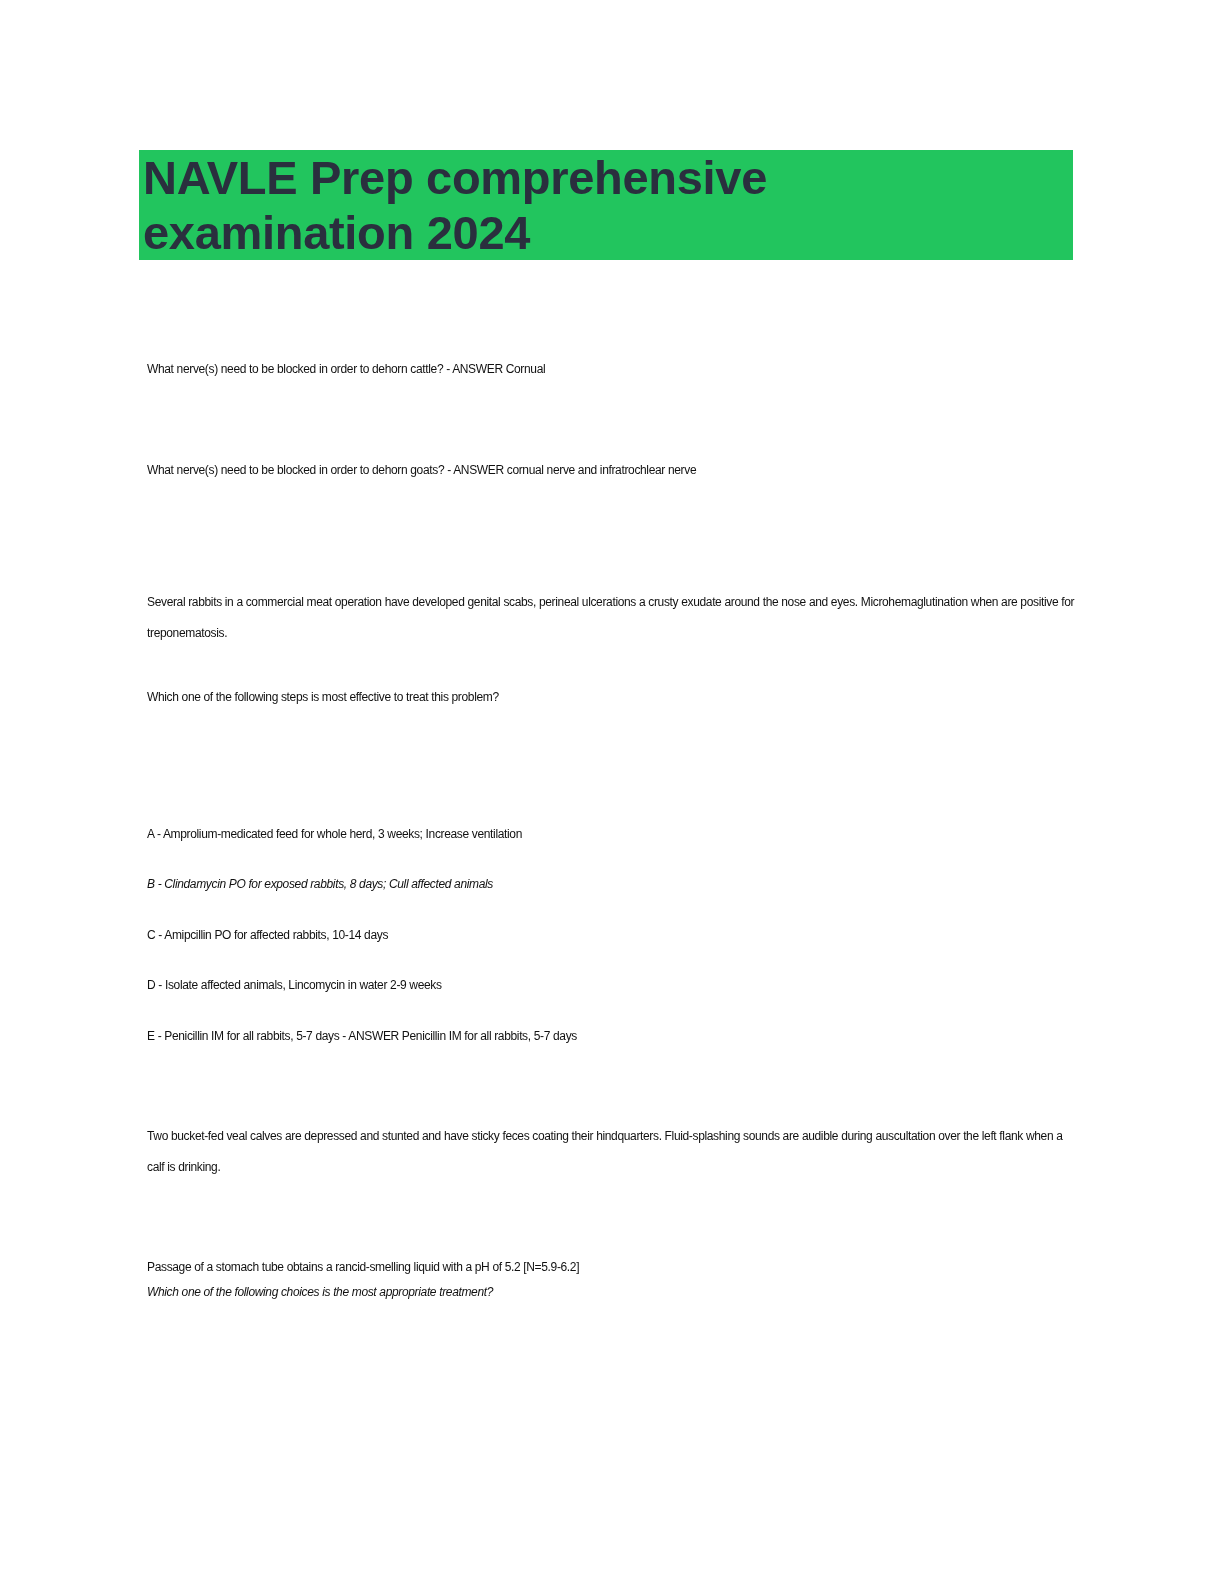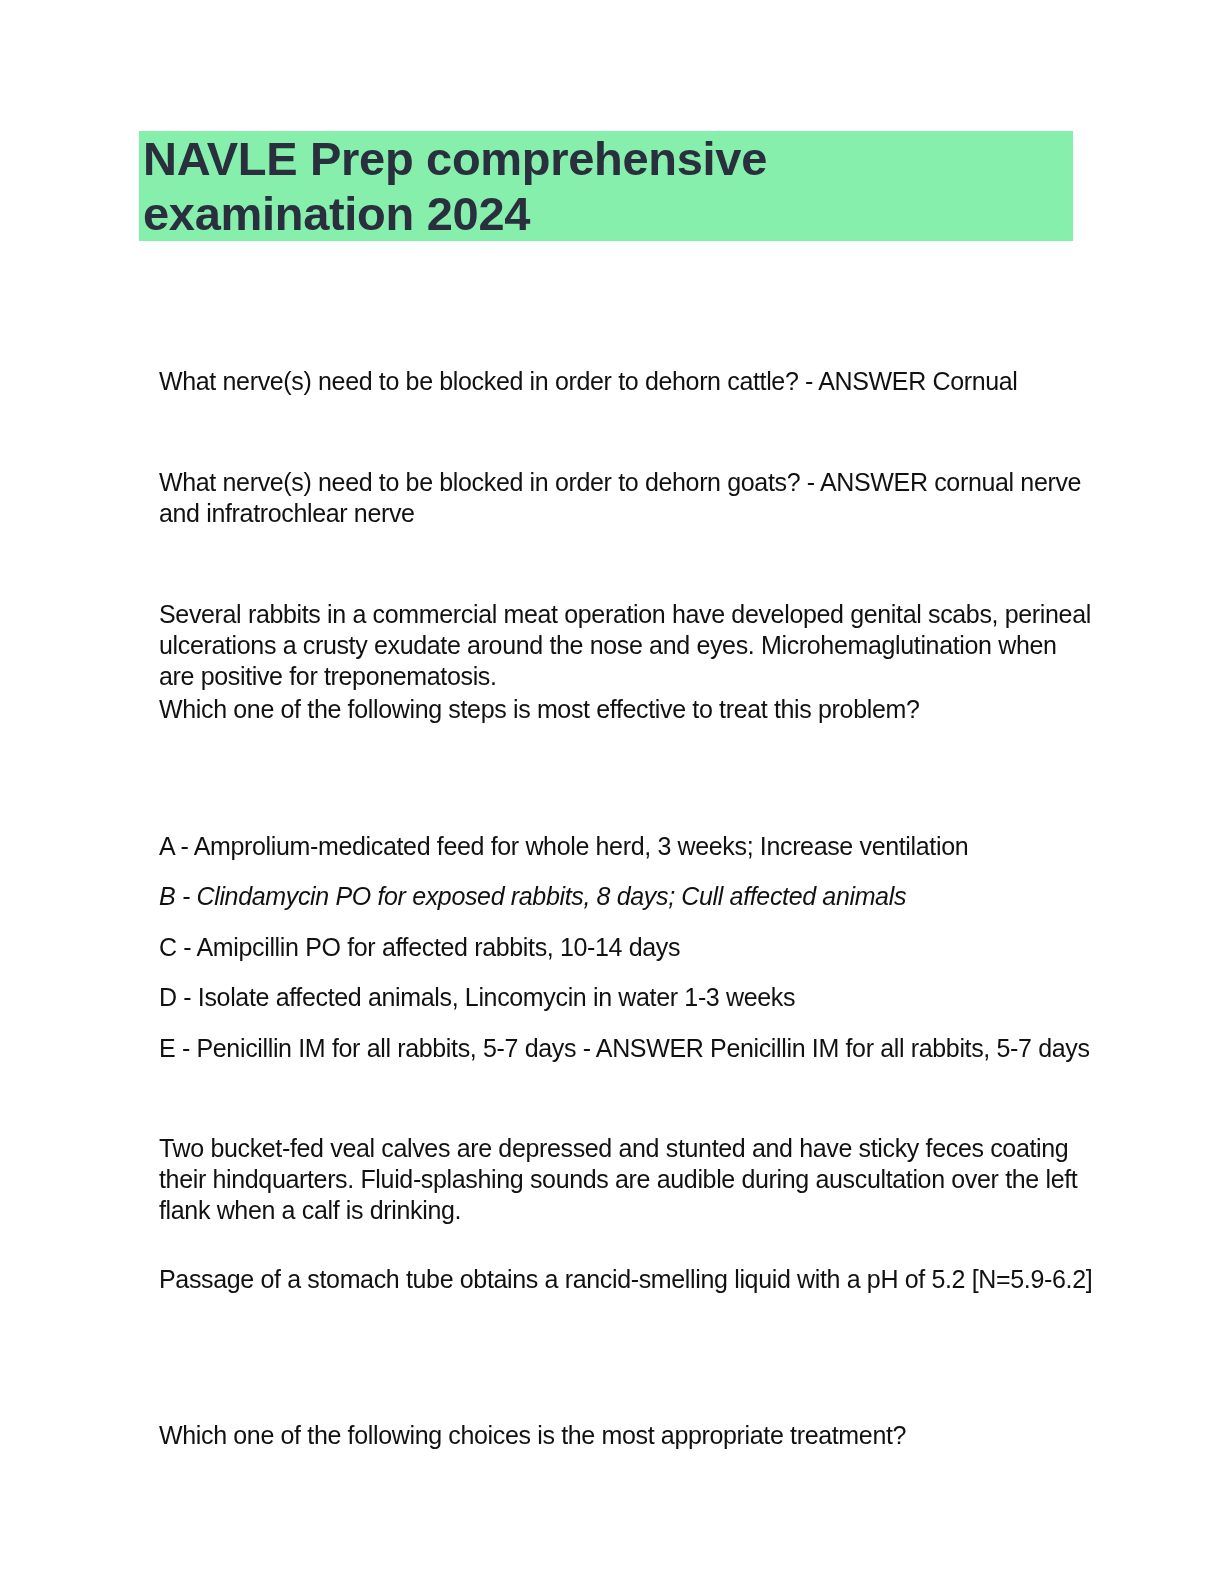--- a/index.html
+++ b/index.html
@@ -1,44 +1,44 @@
 <!DOCTYPE html>
 <html><head>
   <meta charset="utf-8">
   <style>
     html, body { margin: 0; padding: 0; background: #ffffff; }
     body { width: 1224px; height: 1584px; position: relative; overflow: hidden; }
     .title-box {
-      position: absolute; left: 139px; top: 131px; width: 934px; height: 110px;
-      background: #86efac;
+      position: absolute; left: 139px; top: 150px; width: 934px; height: 110px;
+      background: #22c55e;
     }
     .title {
       position: absolute; left: 4px; top: 0px; margin: 0;
       font-family: "Liberation Sans", sans-serif; font-weight: bold;
       font-size: 47px; line-height: 55px; color: #2a2f3e;
       letter-spacing: -0.3px;
     }
     .p {
-      position: absolute; left: 143px; margin: 16px;
-      font-family: "Liberation Sans", sans-serif; font-size: 25px;
+      position: absolute; left: 143px; margin: 4px;
+      font-family: "Liberation Sans", sans-serif; font-size: 12px;
       color: #111111; line-height: 31px; letter-spacing: -0.35px;
       width: 935px; white-space: pre-wrap;
     }
   </style>
 </head>
 <body>
 
 <div class="title-box">
   <h1 class="title" style="width:700px;">NAVLE Prep comprehensive examination 2024</h1>
 </div>
 
 <p class="p" style="top:350px;">What nerve(s) need to be blocked in order to dehorn cattle? - ANSWER Cornual</p>
 <p class="p" style="top:451px;">What nerve(s) need to be blocked in order to dehorn goats? - ANSWER cornual nerve and infratrochlear nerve</p>
 <p class="p" style="top:583px;">Several rabbits in a commercial meat operation have developed genital scabs, perineal ulcerations a crusty exudate around the nose and eyes. Microhemaglutination when are positive for treponematosis.</p>
 <p class="p" style="top:678px;">Which one of the following steps is most effective to treat this problem?</p>
 <p class="p" style="top:815px;">A - Amprolium-medicated feed for whole herd, 3 weeks; Increase ventilation</p>
 <p class="p" style="top:865px;font-style:italic;">B - Clindamycin PO for exposed rabbits, 8 days; Cull affected animals</p>
 <p class="p" style="top:916px;">C - Amipcillin PO for affected rabbits, 10-14 days</p>
-<p class="p" style="top:966px;">D - Isolate affected animals, Lincomycin in water 1-3 weeks</p>
+<p class="p" style="top:966px;">D - Isolate affected animals, Lincomycin in water 2-9 weeks</p>
 <p class="p" style="top:1017px;">E - Penicillin IM for all rabbits, 5-7 days - ANSWER Penicillin IM for all rabbits, 5-7 days</p>
 <p class="p" style="top:1117px;">Two bucket-fed veal calves are depressed and stunted and have sticky feces coating their hindquarters. Fluid-splashing sounds are audible during auscultation over the left flank when a calf is drinking.</p>
 <p class="p" style="top:1248px;">Passage of a stomach tube obtains a rancid-smelling liquid with a pH of 5.2 [N=5.9-6.2]</p>
-<p class="p" style="top:1404px;">Which one of the following choices is the most appropriate treatment?</p>
+<p class="p" style="top:1273px;font-style:italic;">Which one of the following choices is the most appropriate treatment?</p>
 
 </body></html>

